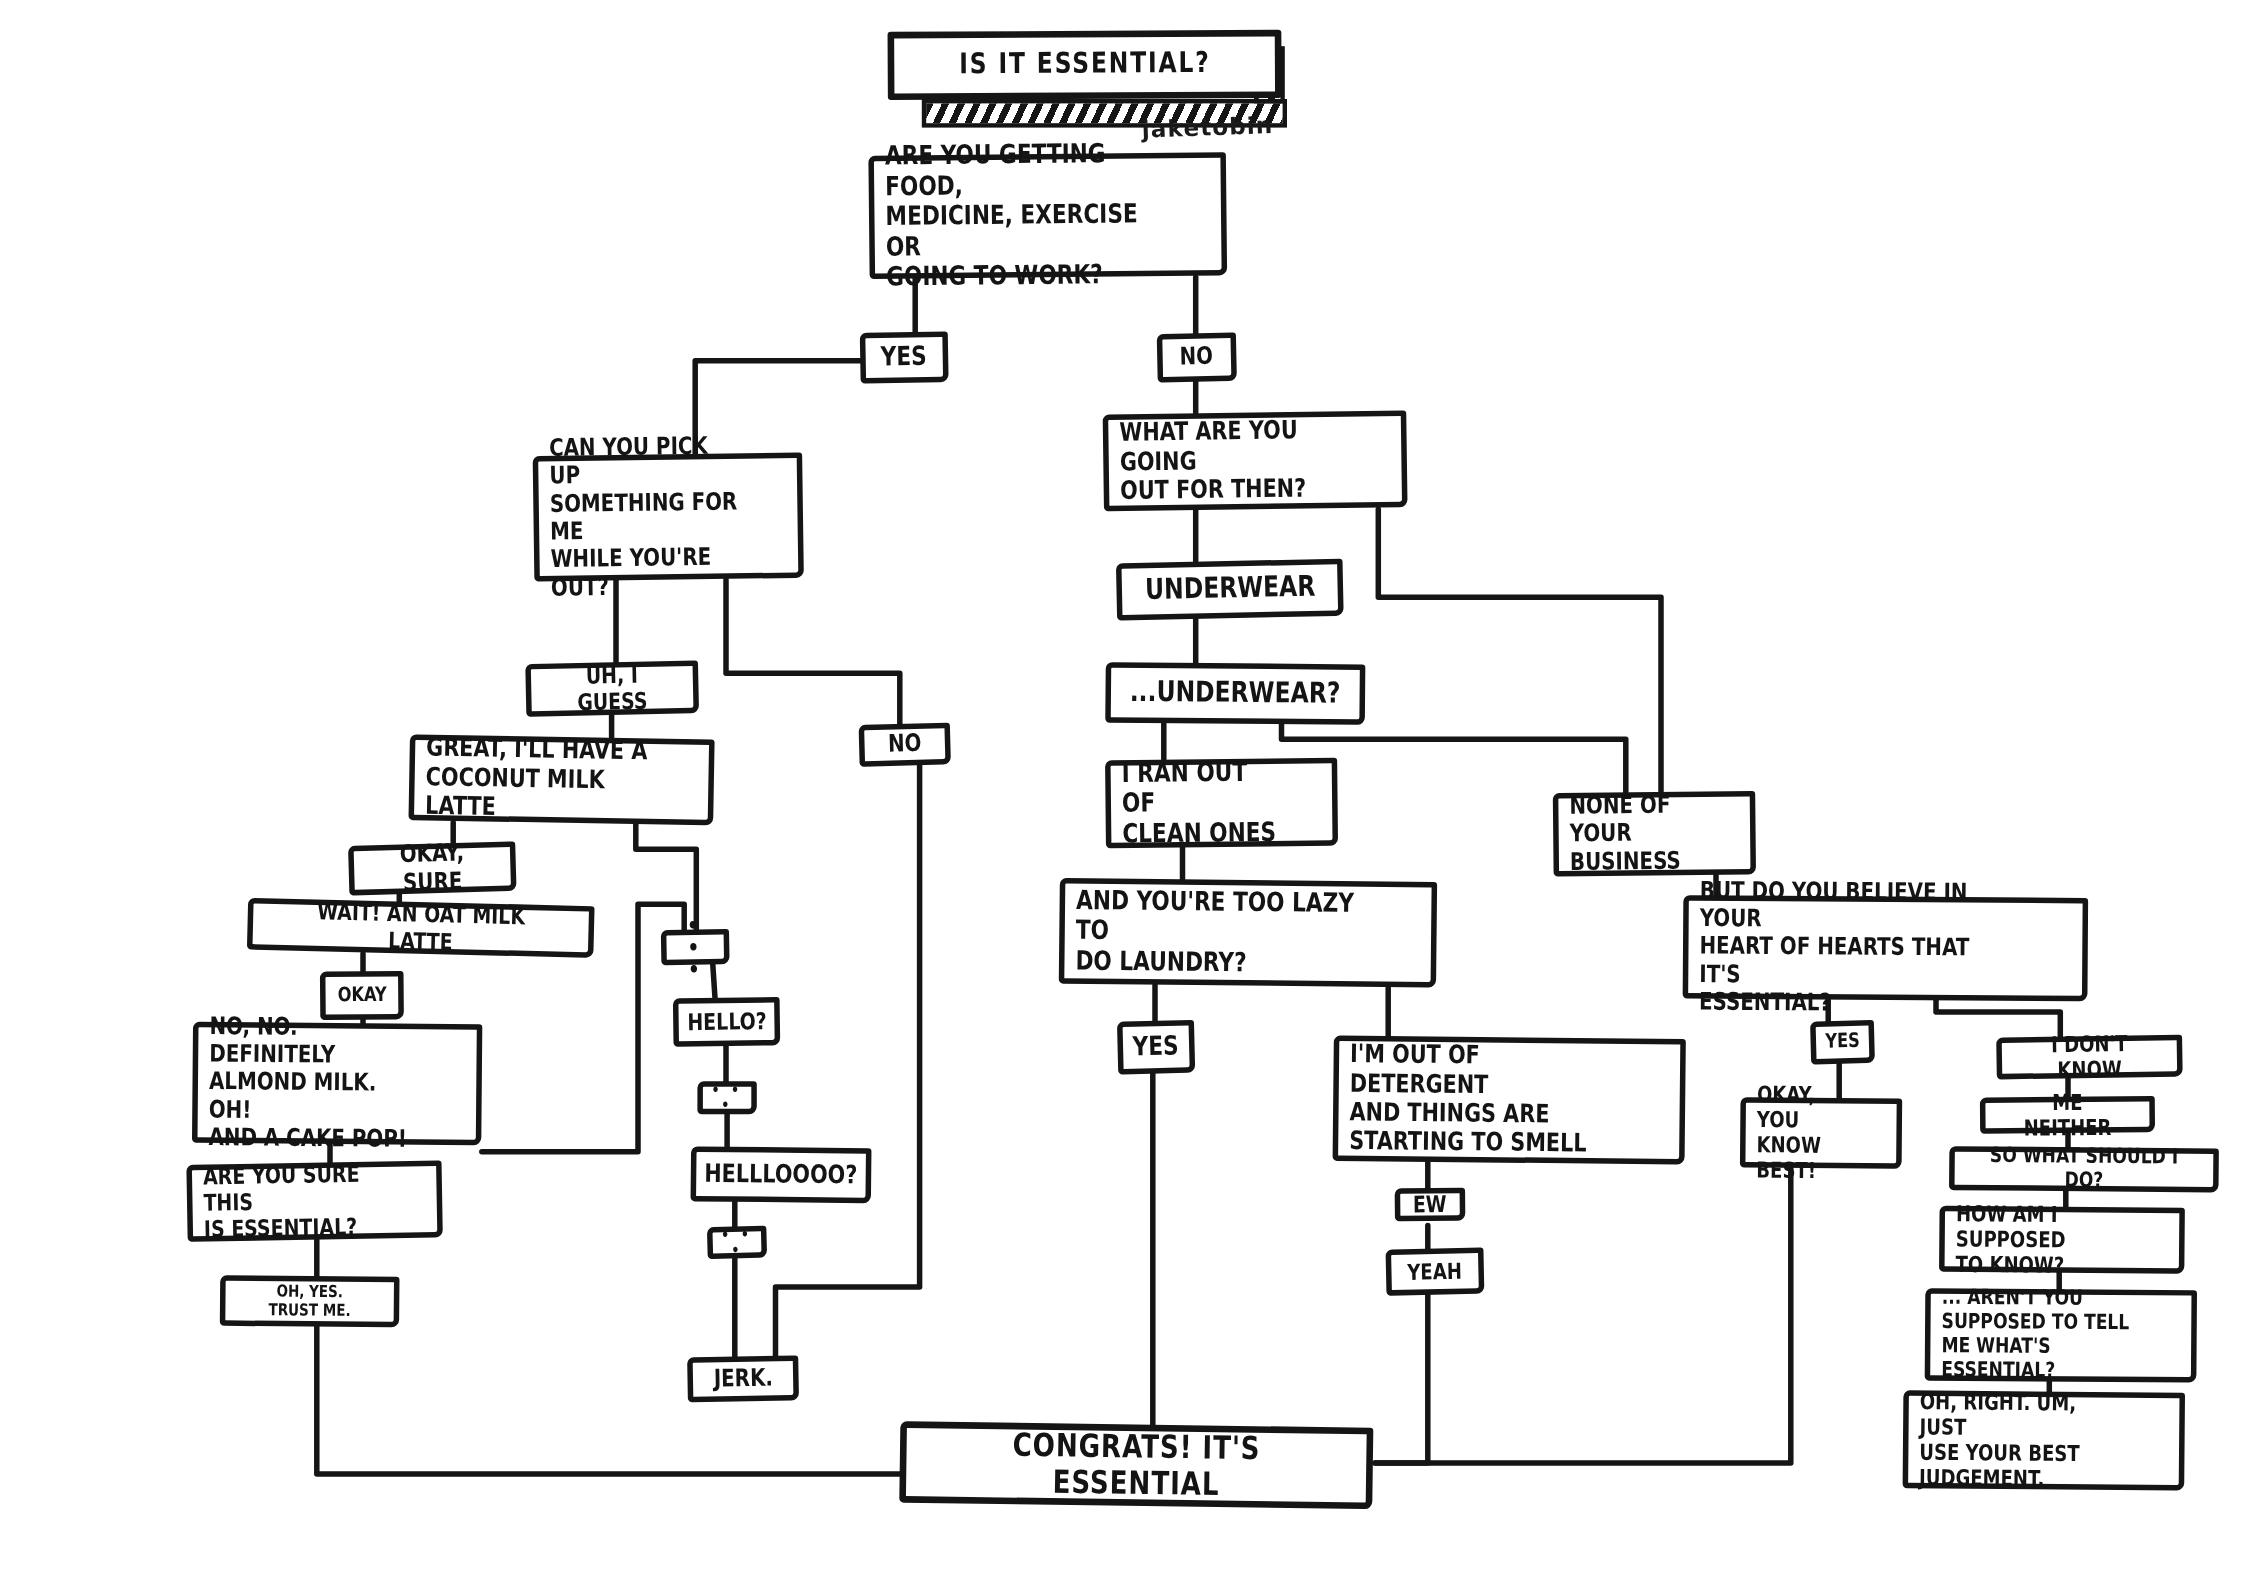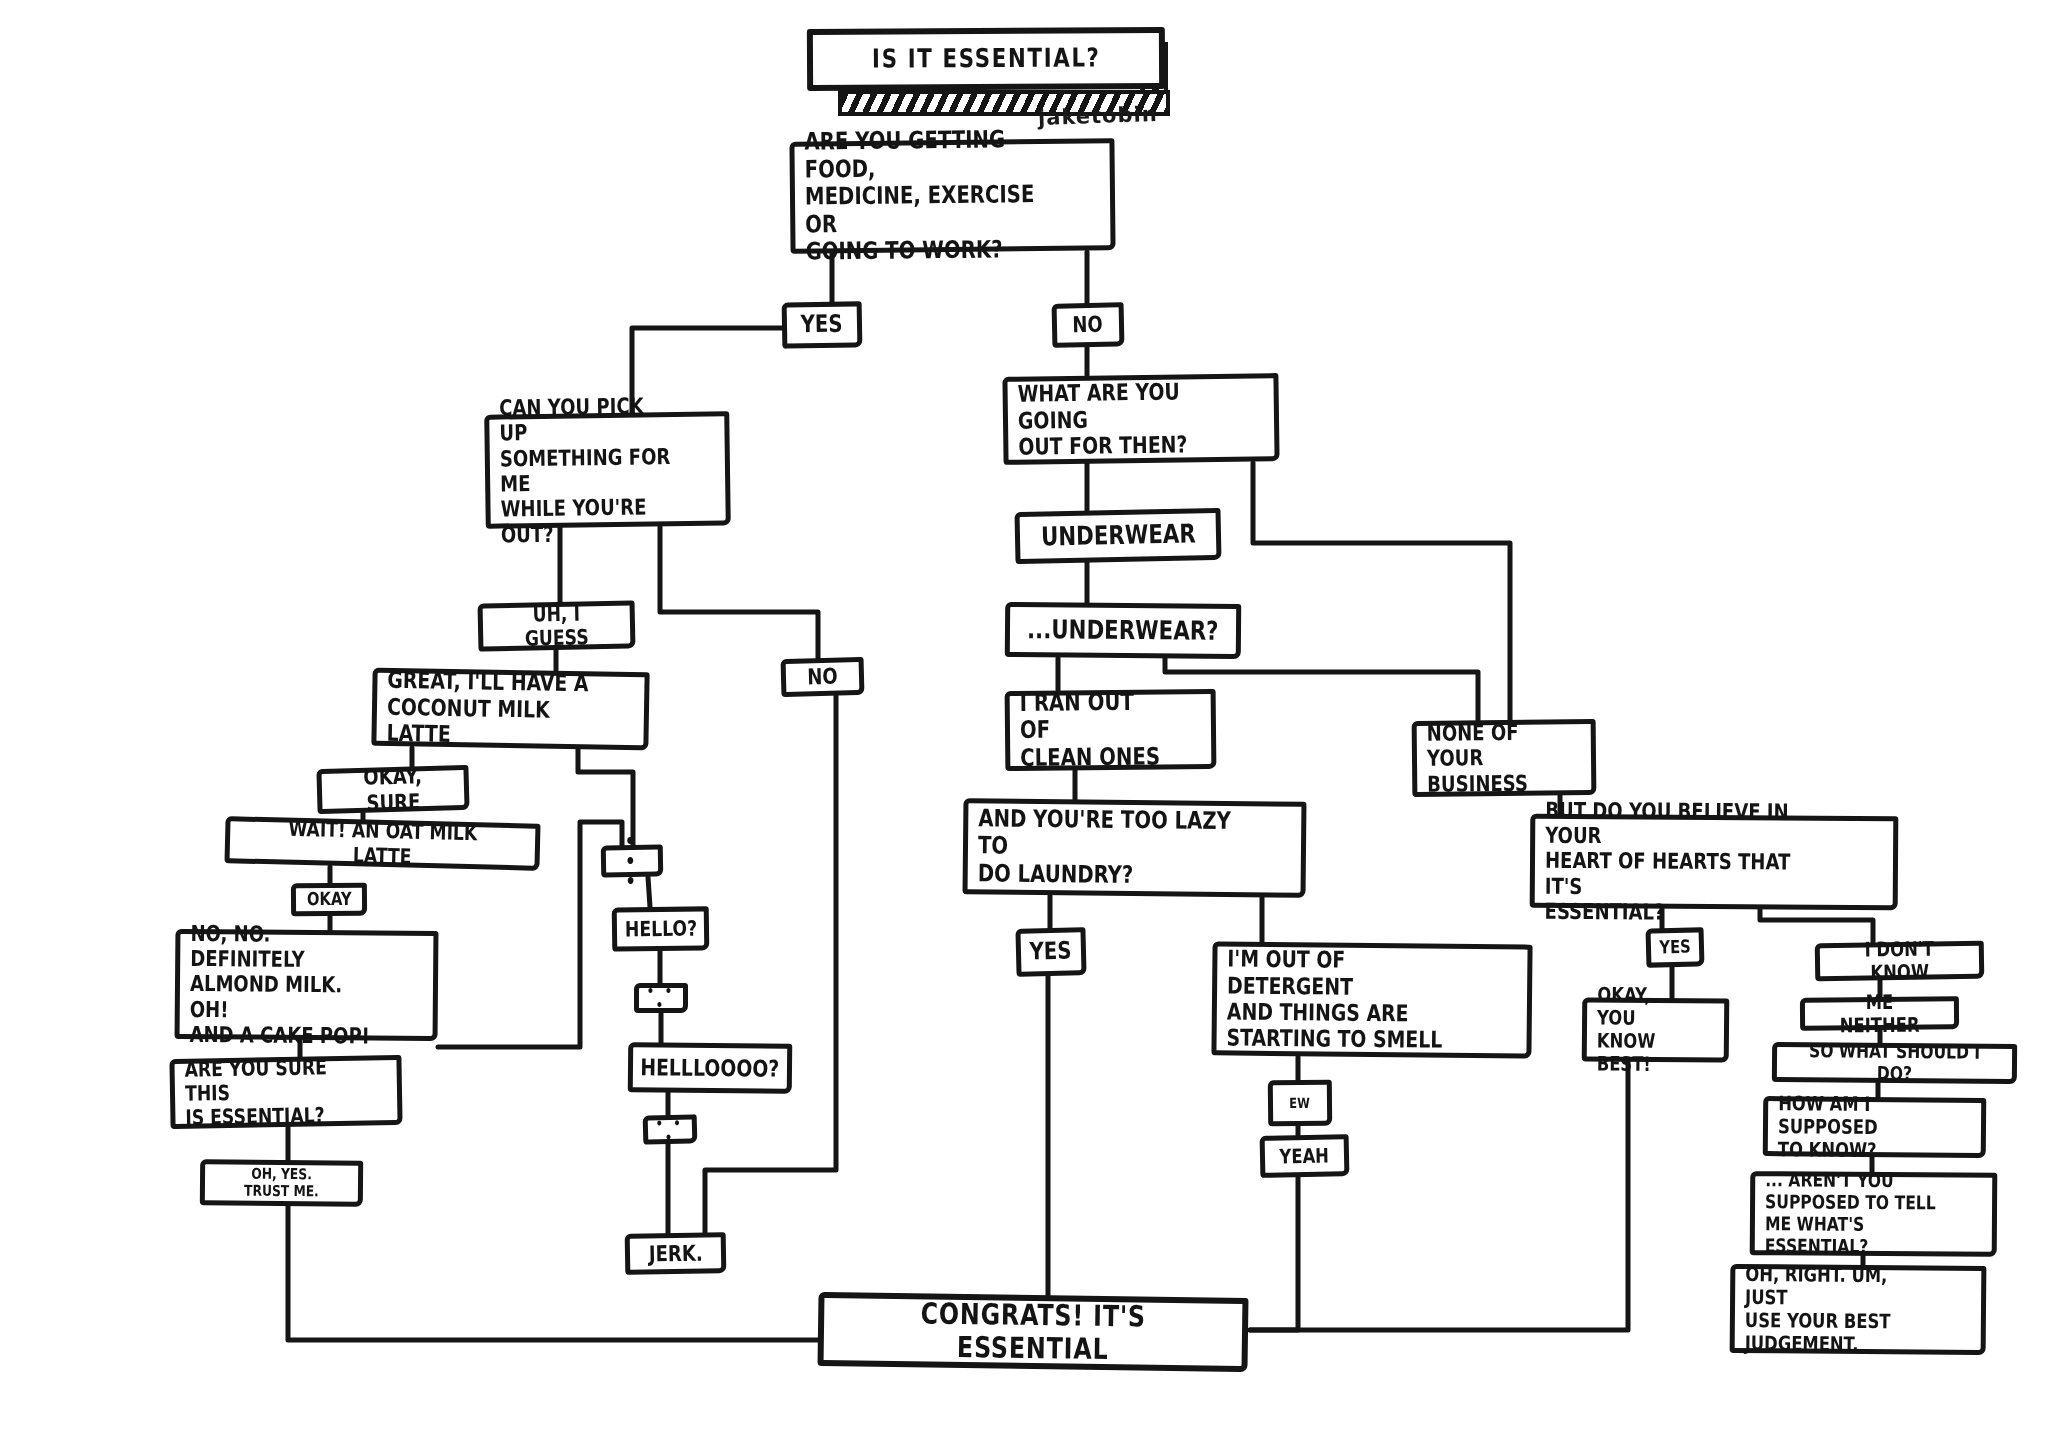--- a/index.html
+++ b/index.html
@@ -92,21 +92,21 @@
     <div class="node" style="left: 782px; top: 302px; width: 80px; height: 46px; font-size: 24px; transform: rotate(-1deg);"><span>YES</span></div>
     <div class="node" style="left: 1052px; top: 303px; width: 72px; height: 44px; font-size: 22px; transform: rotate(-1.2deg);"><span>NO</span></div>
     <div class="node left" style="left: 485px; top: 413px; width: 245px; height: 114px; font-size: 22px; transform: rotate(-0.8deg);"><span>CAN YOU PICK UP
 SOMETHING FOR ME
 WHILE YOU'RE OUT?</span></div>
     <div class="node" style="left: 478px; top: 602px; width: 157px; height: 48px; font-size: 21px; transform: rotate(-1.2deg);"><span>UH, I GUESS</span></div>
     <div class="node left" style="left: 372px; top: 670px; width: 277px; height: 78px; font-size: 23px; transform: rotate(1deg);"><span>GREAT, I'LL HAVE A
 COCONUT MILK LATTE</span></div>
     <div class="node" style="left: 317px; top: 767px; width: 152px; height: 45px; font-size: 22px; transform: rotate(-1.6deg);"><span>OKAY, SURE</span></div>
     <div class="node" style="left: 225px; top: 820px; width: 315px; height: 47px; font-size: 21px; transform: rotate(1.4deg);"><span>WAIT! AN OAT MILK LATTE</span></div>
-    <div class="node" style="left: 291px; top: 883px; width: 76px; height: 33px; font-size: 18px; transform: rotate(-0.5deg);"><span>OKAY</span></div>
+    <div class="node" style="left: 291px; top: 883px; width: 76px; height: 44px; font-size: 18px; transform: rotate(-0.5deg);"><span>OKAY</span></div>
     <div class="node left" style="left: 175px; top: 930px; width: 263px; height: 110px; font-size: 22px; transform: rotate(0.5deg);"><span>NO, NO. DEFINITELY
 ALMOND MILK. OH!
 AND A CAKE POP!</span></div>
     <div class="node left" style="left: 170px; top: 1057px; width: 232px; height: 70px; font-size: 21px; transform: rotate(-1deg);"><span>ARE YOU SURE THIS
 IS ESSENTIAL?</span></div>
     <div class="node" style="left: 200px; top: 1160px; width: 163px; height: 46px; font-size: 15px; transform: rotate(0.5deg);"><span>OH, YES. TRUST ME.</span></div>
     <div class="node" style="left: 781px; top: 658px; width: 83px; height: 38px; font-size: 22px; transform: rotate(-1.5deg);"><span>NO</span></div>
     <div class="node dots" style="left: 601px; top: 845px; width: 62px; height: 32px; font-size: 20px; transform: rotate(-1deg);"><span>• • •</span></div>
     <div class="node" style="left: 612px; top: 907px; width: 97px; height: 44px; font-size: 21px; transform: rotate(-0.8deg);"><span>HELLO?</span></div>
     <div class="node dots" style="left: 634px; top: 983px; width: 54px; height: 30px; font-size: 14px; transform: rotate(0deg);"><span>• • •</span></div>
@@ -118,21 +118,21 @@
     <div class="node" style="left: 1015px; top: 510px; width: 206px; height: 52px; font-size: 26px; transform: rotate(-1.2deg);"><span>UNDERWEAR</span></div>
     <div class="node" style="left: 1005px; top: 603px; width: 236px; height: 55px; font-size: 26px; transform: rotate(0.5deg);"><span>...UNDERWEAR?</span></div>
     <div class="node left" style="left: 1005px; top: 690px; width: 211px; height: 80px; font-size: 24px; transform: rotate(-0.6deg);"><span>I RAN OUT OF
 CLEAN ONES</span></div>
     <div class="node left" style="left: 963px; top: 800px; width: 343px; height: 96px; font-size: 24px; transform: rotate(0.6deg);"><span>AND YOU'RE TOO LAZY TO
 DO LAUNDRY?</span></div>
     <div class="node" style="left: 1016px; top: 928px; width: 70px; height: 48px; font-size: 24px; transform: rotate(-1.4deg);"><span>YES</span></div>
     <div class="node left" style="left: 1212px; top: 943px; width: 320px; height: 114px; font-size: 23px; transform: rotate(0.6deg);"><span>I'M OUT OF DETERGENT
 AND THINGS ARE
 STARTING TO SMELL</span></div>
-    <div class="node" style="left: 1268px; top: 1080px; width: 64px; height: 46px; font-size: 14px; transform: rotate(-0.6deg);"><span>EW</span></div>
+    <div class="node" style="left: 1268px; top: 1080px; width: 64px; height: 30px; font-size: 21px; transform: rotate(-0.6deg);"><span>EW</span></div>
     <div class="node" style="left: 1260px; top: 1135px; width: 89px; height: 42px; font-size: 20px; transform: rotate(-1.2deg);"><span>YEAH</span></div>
     <div class="node left" style="left: 1412px; top: 720px; width: 184px; height: 76px; font-size: 22px; transform: rotate(-0.6deg);"><span>NONE OF YOUR
 BUSINESS</span></div>
     <div class="node left" style="left: 1530px; top: 815px; width: 368px; height: 94px; font-size: 22px; transform: rotate(0.4deg);"><span>BUT DO YOU BELIEVE IN YOUR
 HEART OF HEARTS THAT IT'S
 ESSENTIAL?</span></div>
     <div class="node" style="left: 1646px; top: 928px; width: 58px; height: 39px; font-size: 18px; transform: rotate(-1.5deg);"><span>YES</span></div>
     <div class="node left" style="left: 1582px; top: 998px; width: 147px; height: 64px; font-size: 20px; transform: rotate(0.5deg);"><span>OKAY, YOU
 KNOW BEST!</span></div>
     <div class="node" style="left: 1815px; top: 942px; width: 169px; height: 38px; font-size: 20px; transform: rotate(-0.9deg);"><span>I DON'T KNOW</span></div>

